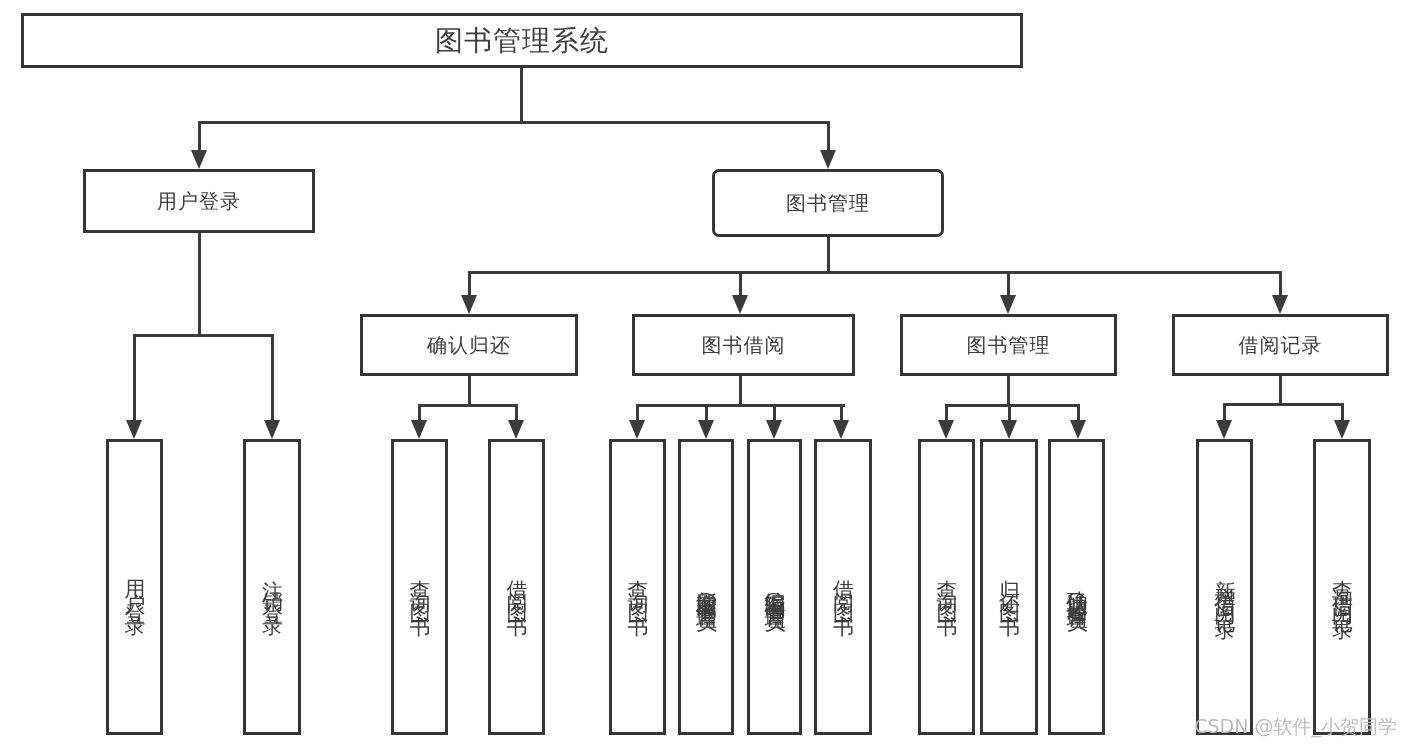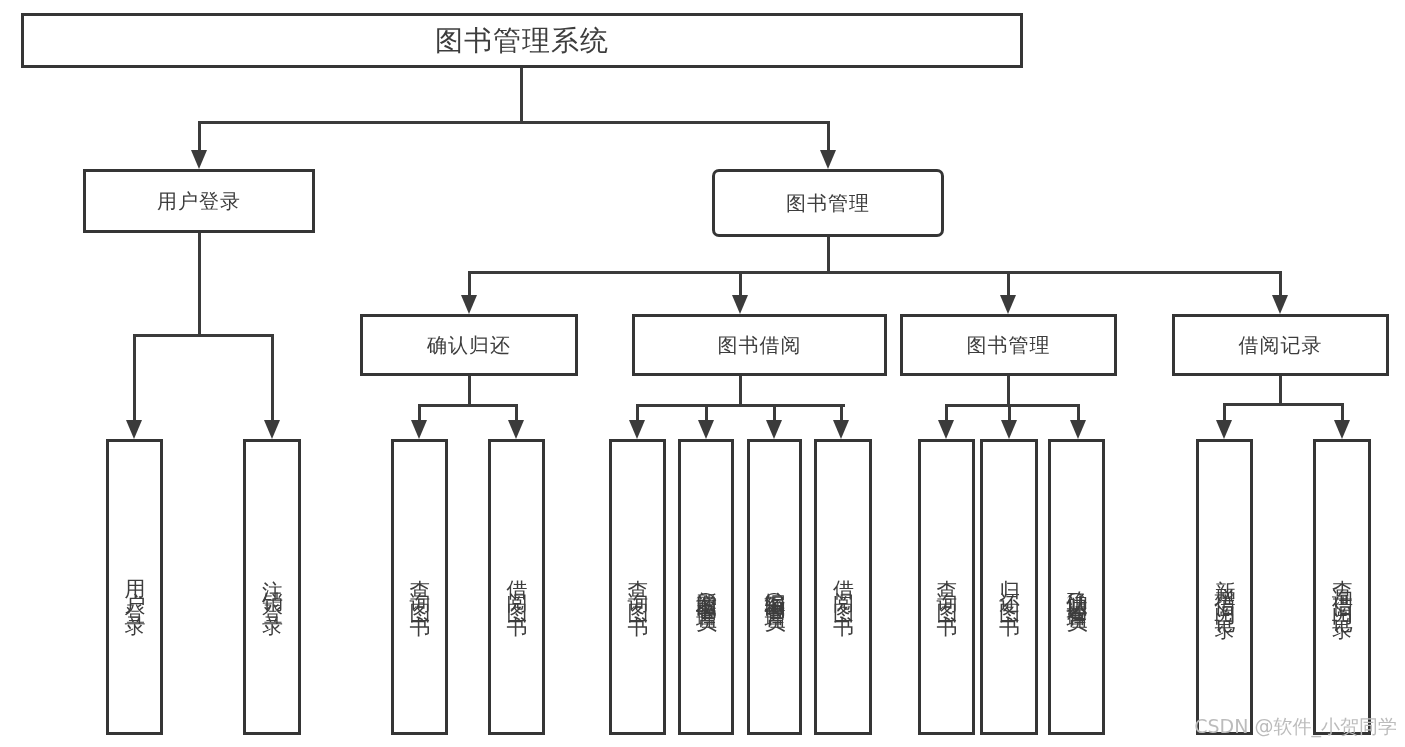--- a/index.html
+++ b/index.html
@@ -126,21 +126,21 @@
       </div>
       <div class="node horizontal level2" style="left: 83px; top: 169px; width: 232px; height: 64px;">
         <span class="node-label">用户登录</span>
       </div>
       <div class="node horizontal level2" style="left: 712px; top: 169px; width: 232px; height: 68px; border-radius: 7px;">
         <span class="node-label">图书管理</span>
       </div>
       <div class="node horizontal level3" style="left: 360px; top: 314px; width: 218px; height: 62px;">
         <span class="node-label">确认归还</span>
       </div>
-      <div class="node horizontal level3" style="left: 632px; top: 314px; width: 255px; height: 62px;">
+      <div class="node horizontal level3" style="left: 632px; top: 314px; width: 223px; height: 62px;">
         <span class="node-label">图书借阅</span>
       </div>
       <div class="node horizontal level3" style="left: 900px; top: 314px; width: 217px; height: 62px;">
         <span class="node-label">图书管理</span>
       </div>
       <div class="node horizontal level3" style="left: 1172px; top: 314px; width: 217px; height: 62px;">
         <span class="node-label">借阅记录</span>
       </div>
       <div class="node vertical level4 s4" style="left: 106px; top: 439px; width: 57px; height: 296px;">
         <span class="node-label">用户登录</span>

